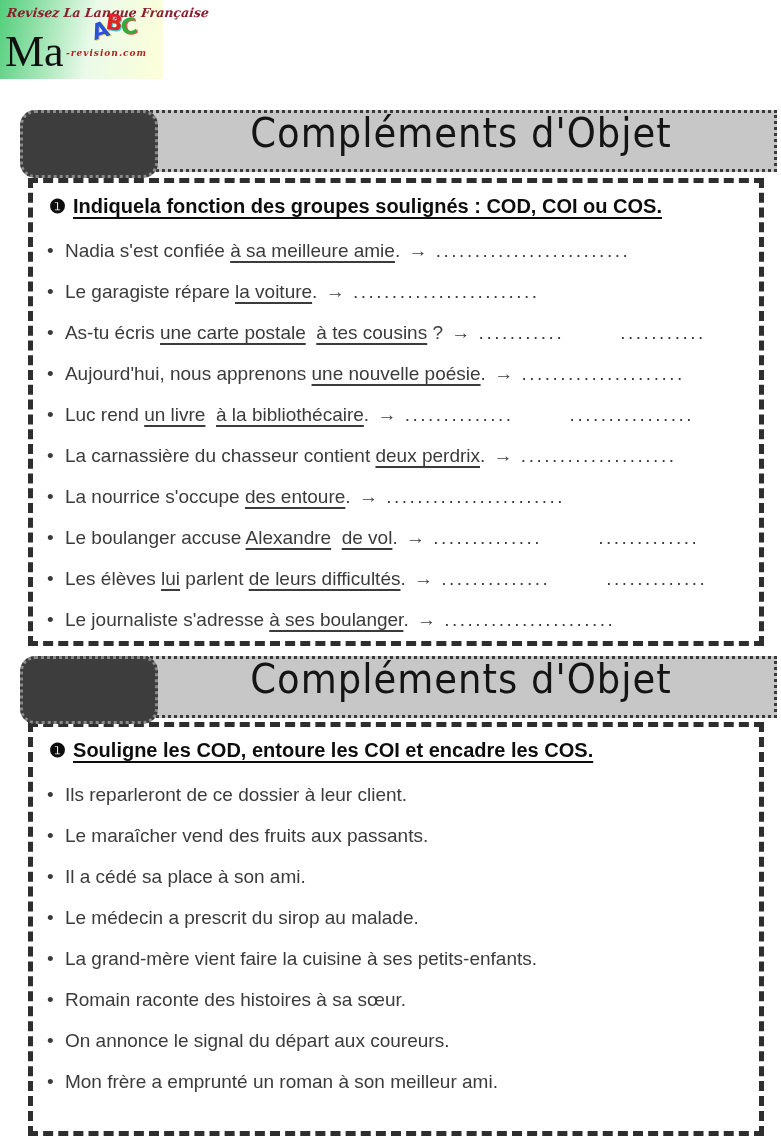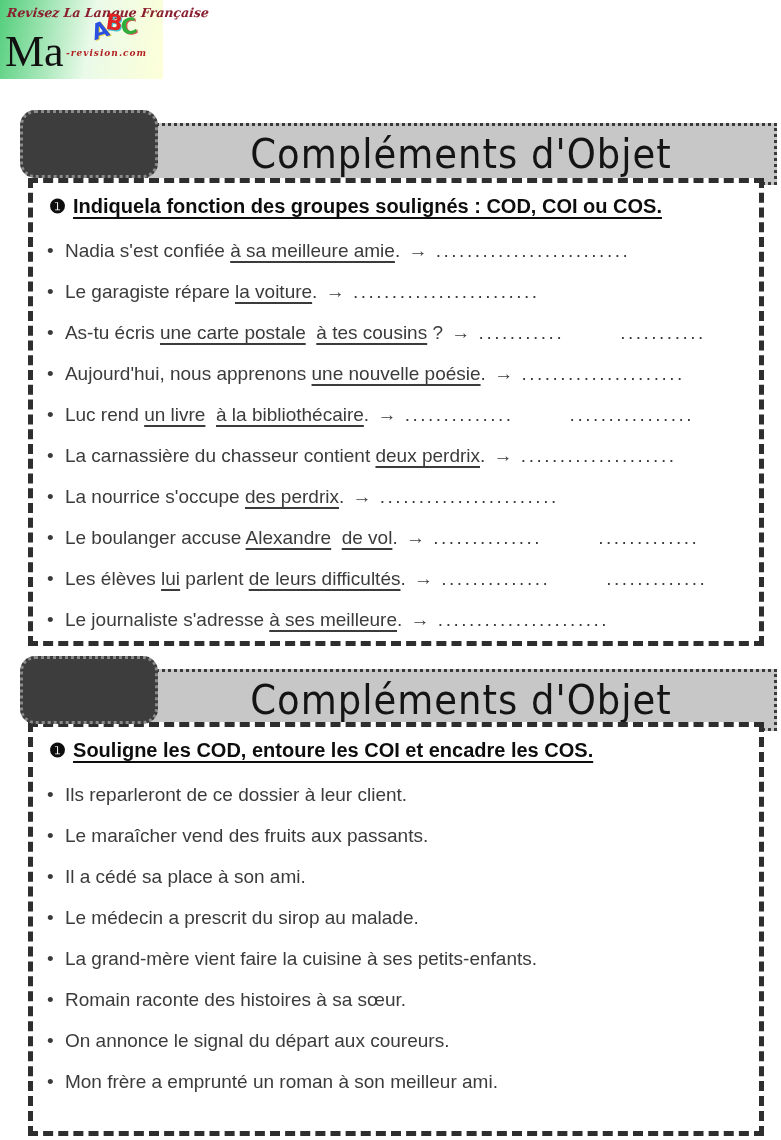--- a/index.html
+++ b/index.html
@@ -43,24 +43,24 @@
     font-weight: bold; font-size: 22px; line-height: 1;
   }
   .abc-letter { display: inline-block; font-family: "DejaVu Sans", sans-serif; }
   .abc-a { transform: rotate(-18deg); position: relative; top: 6px; text-shadow: 1px 1px 0 #e8d44a; }
   .abc-b { transform: rotate(8deg); position: relative; top: -2px; left: -3px; text-shadow: 1px 1px 0 #3ec9d6; }
   .abc-c { transform: rotate(-10deg); position: relative; top: 2px; left: -5px; text-shadow: 1px 1px 0 #e05050; }
 
   
   .banner { position: absolute; left: 18px; width: 759px; height: 68px; }
   .banner-bar {
-    position: absolute; left: 127px; right: 0; top: 13px; height: 56px;
+    position: absolute; left: 127px; right: 0; top: 0; height: 56px;
     background: #c7c7c7;
     border: 3px dotted #3a3a3a;
-    display: flex; align-items: center; justify-content: center;
+    display: flex; justify-content: center;
   }
   .banner-title {
     font-family: "DejaVu Sans", sans-serif;
     font-size: 37px; color: #141414;
     letter-spacing: 1px;
     transform: scaleY(1.08);
     white-space: nowrap;
   }
   .banner-tab {
     position: absolute; left: 2px; top: 0; width: 132px; height: 62px;
@@ -134,24 +134,24 @@
     <div class="heading">
       <span class="heading-num">❶</span><span class="heading-text">Indiquela fonction des groupes soulignés : COD, COI ou COS.</span>
     </div>
     <div class="lines">
         <div class="line"><span class="bullet">• </span><span class="txt">Nadia s'est confiée </span><span class="und">à sa meilleure amie</span><span class="txt">. </span><span class="arrow">→</span><span class="txt"> </span><span class="dots">.........................</span></div>
         <div class="line"><span class="bullet">• </span><span class="txt">Le garagiste répare </span><span class="und">la voiture</span><span class="txt">. </span><span class="arrow">→</span><span class="txt"> </span><span class="dots">........................</span></div>
         <div class="line"><span class="bullet">• </span><span class="txt">As-tu écris </span><span class="und">une carte postale</span><span class="txt">  </span><span class="und">à tes cousins</span><span class="txt"> ? </span><span class="arrow">→</span><span class="txt"> </span><span class="dots">...........</span><span class="gap"></span><span class="dots">...........</span></div>
         <div class="line"><span class="bullet">• </span><span class="txt">Aujourd'hui, nous apprenons </span><span class="und">une nouvelle poésie</span><span class="txt">. </span><span class="arrow">→</span><span class="txt"> </span><span class="dots">.....................</span></div>
         <div class="line"><span class="bullet">• </span><span class="txt">Luc rend </span><span class="und">un livre</span><span class="txt">  </span><span class="und">à la bibliothécaire</span><span class="txt">. </span><span class="arrow">→</span><span class="txt"> </span><span class="dots">..............</span><span class="gap"></span><span class="dots">................</span></div>
         <div class="line"><span class="bullet">• </span><span class="txt">La carnassière du chasseur contient </span><span class="und">deux perdrix</span><span class="txt">. </span><span class="arrow">→</span><span class="txt"> </span><span class="dots">....................</span></div>
-        <div class="line"><span class="bullet">• </span><span class="txt">La nourrice s'occupe </span><span class="und">des perdrix</span><span class="txt">. </span><span class="arrow">→</span><span class="txt"> </span><span class="dots">.......................</span></div>
+        <div class="line"><span class="bullet">• </span><span class="txt">La nourrice s'occupe </span><span class="und">des entoure</span><span class="txt">. </span><span class="arrow">→</span><span class="txt"> </span><span class="dots">.......................</span></div>
         <div class="line"><span class="bullet">• </span><span class="txt">Le boulanger accuse </span><span class="und">Alexandre</span><span class="txt">  </span><span class="und">de vol</span><span class="txt">. </span><span class="arrow">→</span><span class="txt"> </span><span class="dots">..............</span><span class="gap"></span><span class="dots">.............</span></div>
         <div class="line"><span class="bullet">• </span><span class="txt">Les élèves </span><span class="und">lui</span><span class="txt"> parlent </span><span class="und">de leurs difficultés</span><span class="txt">. </span><span class="arrow">→</span><span class="txt"> </span><span class="dots">..............</span><span class="gap"></span><span class="dots">.............</span></div>
-        <div class="line"><span class="bullet">• </span><span class="txt">Le journaliste s'adresse </span><span class="und">à ses meilleure</span><span class="txt">. </span><span class="arrow">→</span><span class="txt"> </span><span class="dots">......................</span></div>
+        <div class="line"><span class="bullet">• </span><span class="txt">Le journaliste s'adresse </span><span class="und">à ses boulanger</span><span class="txt">. </span><span class="arrow">→</span><span class="txt"> </span><span class="dots">......................</span></div>
       </div>
   </div>
 
   <div class="banner" style="top:656px;">
     <div class="banner-bar">
       <span class="banner-title">Compléments d'Objet</span>
     </div>
     <div class="banner-tab"></div>
   </div>
 

